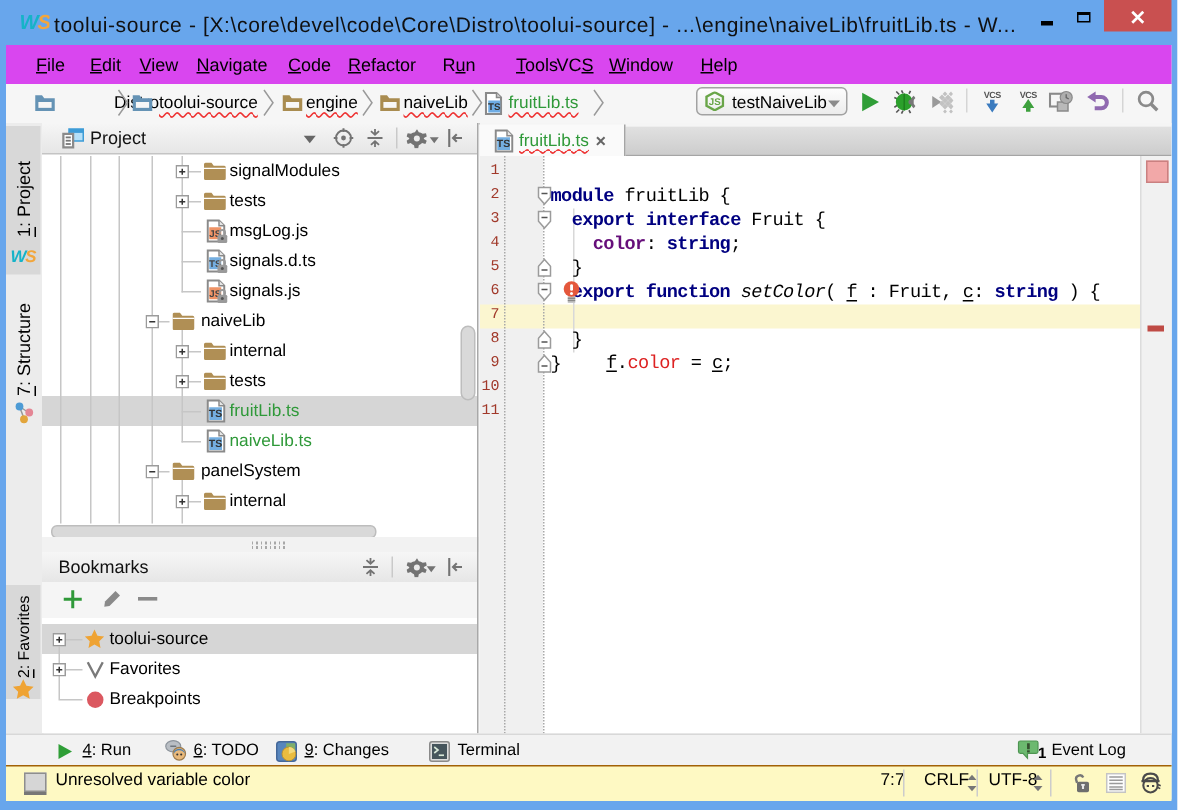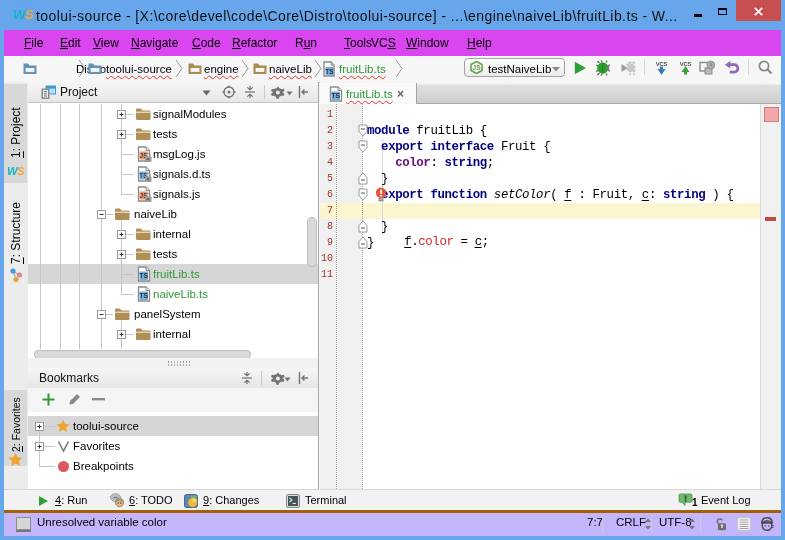--- a/index.html
+++ b/index.html
@@ -517,21 +517,21 @@
     <span class="abs" style="left:301px;top:4px;">Terminal</span>
     <svg class="abs" style="left:674px;top:3px;" width="15" height="14" viewBox="0 0 15 14">
         <path d="M1 2.2 Q1 1 2.2 1 L12.8 1 Q14 1 14 2.2 L14 8 Q14 9.2 12.8 9.2 L7 9.2 L7 12.5 L4 9.2 L2.2 9.2 Q1 9.2 1 8 Z" fill="#6cb96f" stroke="#4e9552" stroke-width="0.8"></path>
         <rect x="6.7" y="2.5" width="1.8" height="4" fill="#35502f"></rect>
         <rect x="6.7" y="7.2" width="1.8" height="1.4" fill="#35502f"></rect>
       </svg>
     <span class="abs" style="left:688px;top:7px;font-size:10px;font-weight:bold;">1</span>
     <span class="abs" style="left:697px;top:4px;">Event Log</span>
   </div>
 
-  <div id="statusbar" class="abs" style="left:4px;top:510px;width:777px;height:23px;background:#c4b5fd;border-top:3px solid #a16207;font-size:11.5px;color:#000;">
+  <div id="statusbar" class="abs" style="left:4px;top:510px;width:777px;height:23px;background:#fef9c3;border-top:1px solid #a16207;font-size:11.5px;color:#000;">
     <div class="abs" style="left:12px;top:4px;width:13px;height:11px;background:#d6d6d6;border:1px solid #8e8e8e;"></div>
     <div class="abs" style="left:12px;top:17px;width:15px;height:2px;background:#777;"></div>
     <span class="abs" style="left:33px;top:3px;">Unresolved variable color</span>
     <span class="abs" style="left:583px;top:3px;">7:7</span>
     <div class="abs" style="left:598px;top:2px;width:1px;height:18px;background:#cccccc;"></div>
     <span class="abs" style="left:612px;top:3px;">CRLF</span>
     <svg class="abs" style="left:640px;top:5px;" width="8" height="12" viewBox="0 0 8 12">
         <path d="M4 0.5 L7 4 L1 4 Z" fill="#777"></path>
         <path d="M4 11.5 L7 8 L1 8 Z" fill="#777"></path>
       </svg>

